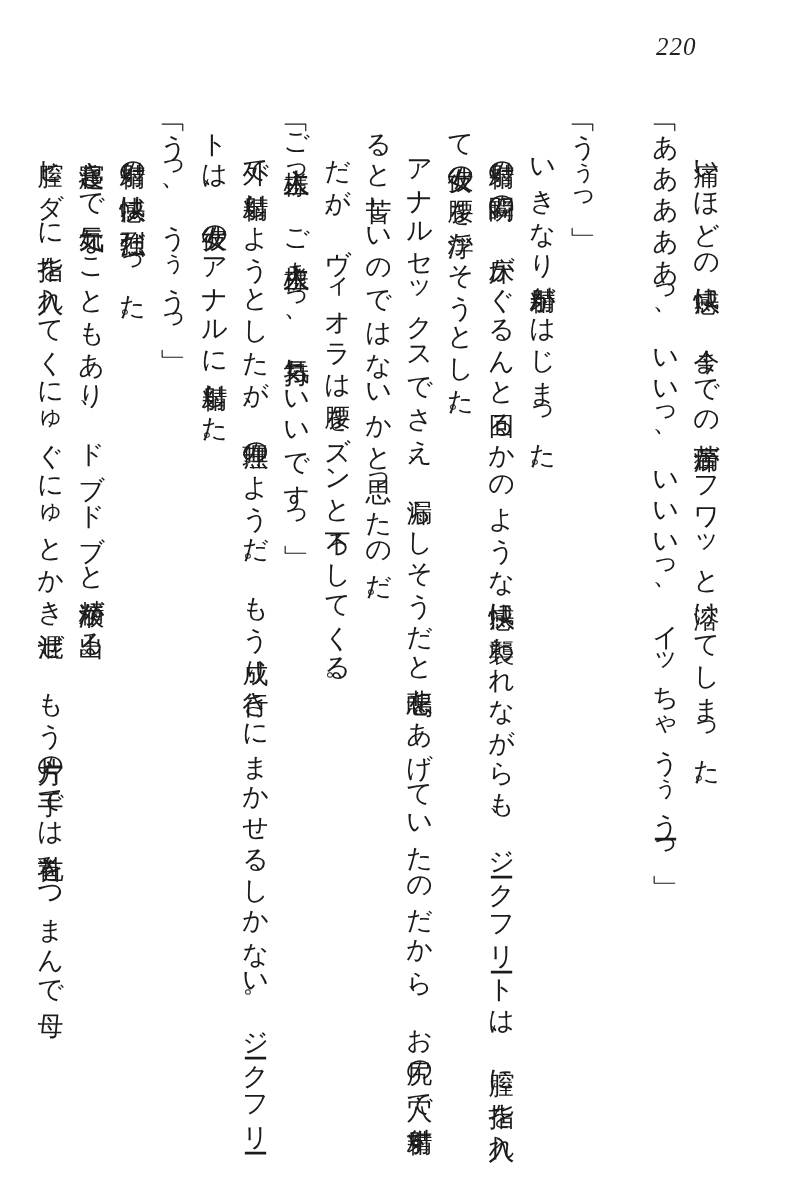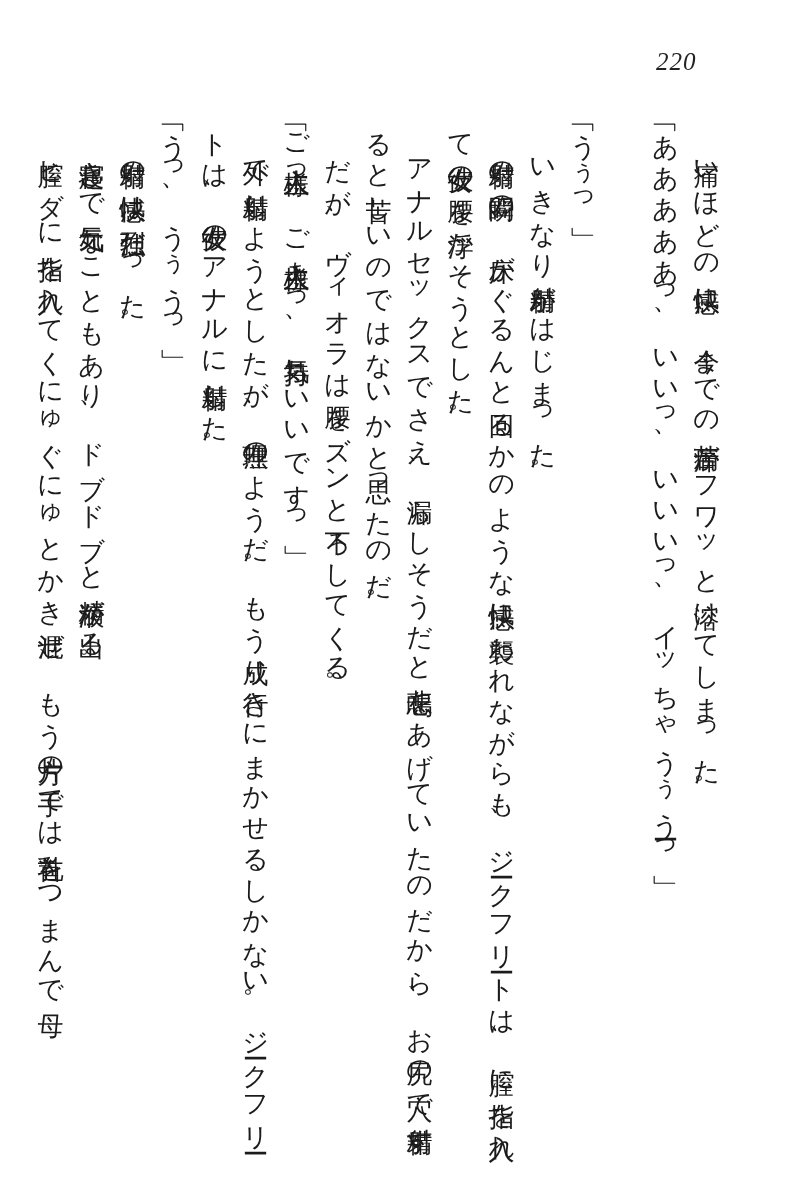--- a/index.html
+++ b/index.html
@@ -15,21 +15,21 @@
     font-family: "Liberation Serif", "DejaVu Serif", serif;
     color: #1b1b1b;
   }
   .page {
     position: absolute;
     inset: 0;
     background: #ffffff;
   }
   .page-number {
     position: absolute;
-    top: 48px;
+    top: 33px;
     left: 656px;
     font-family: "Liberation Serif", "DejaVu Serif", serif;
     font-style: italic;
     font-size: 25px;
     letter-spacing: 1px;
     color: #222222;
   }
   .text-block {
     position: absolute;
     top: 115px;

